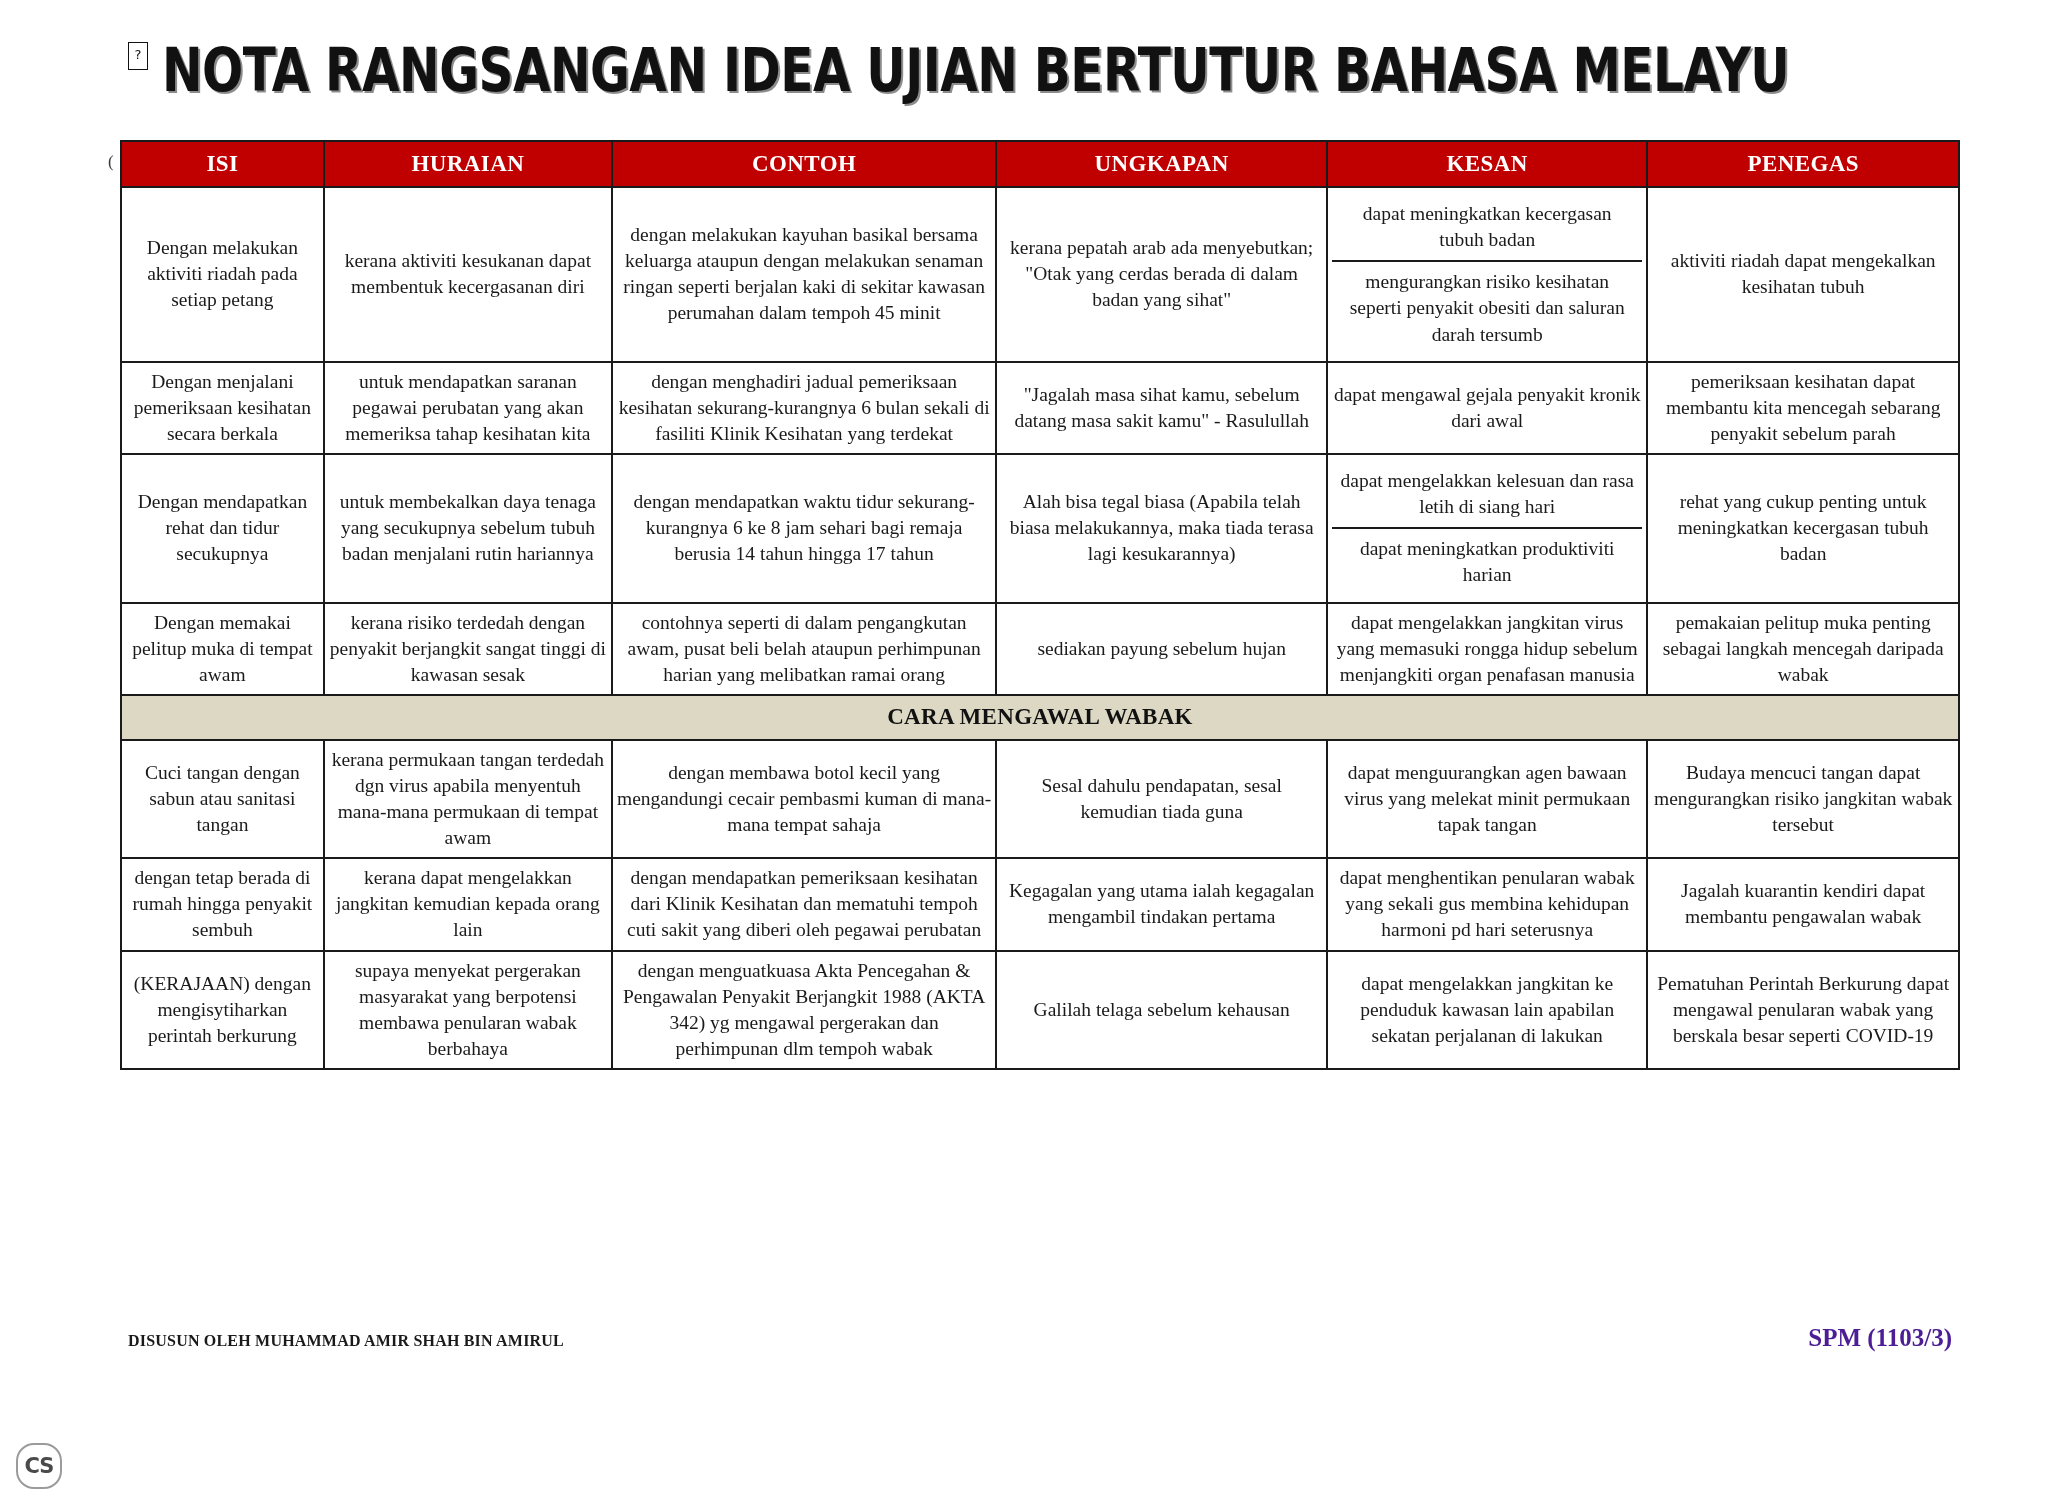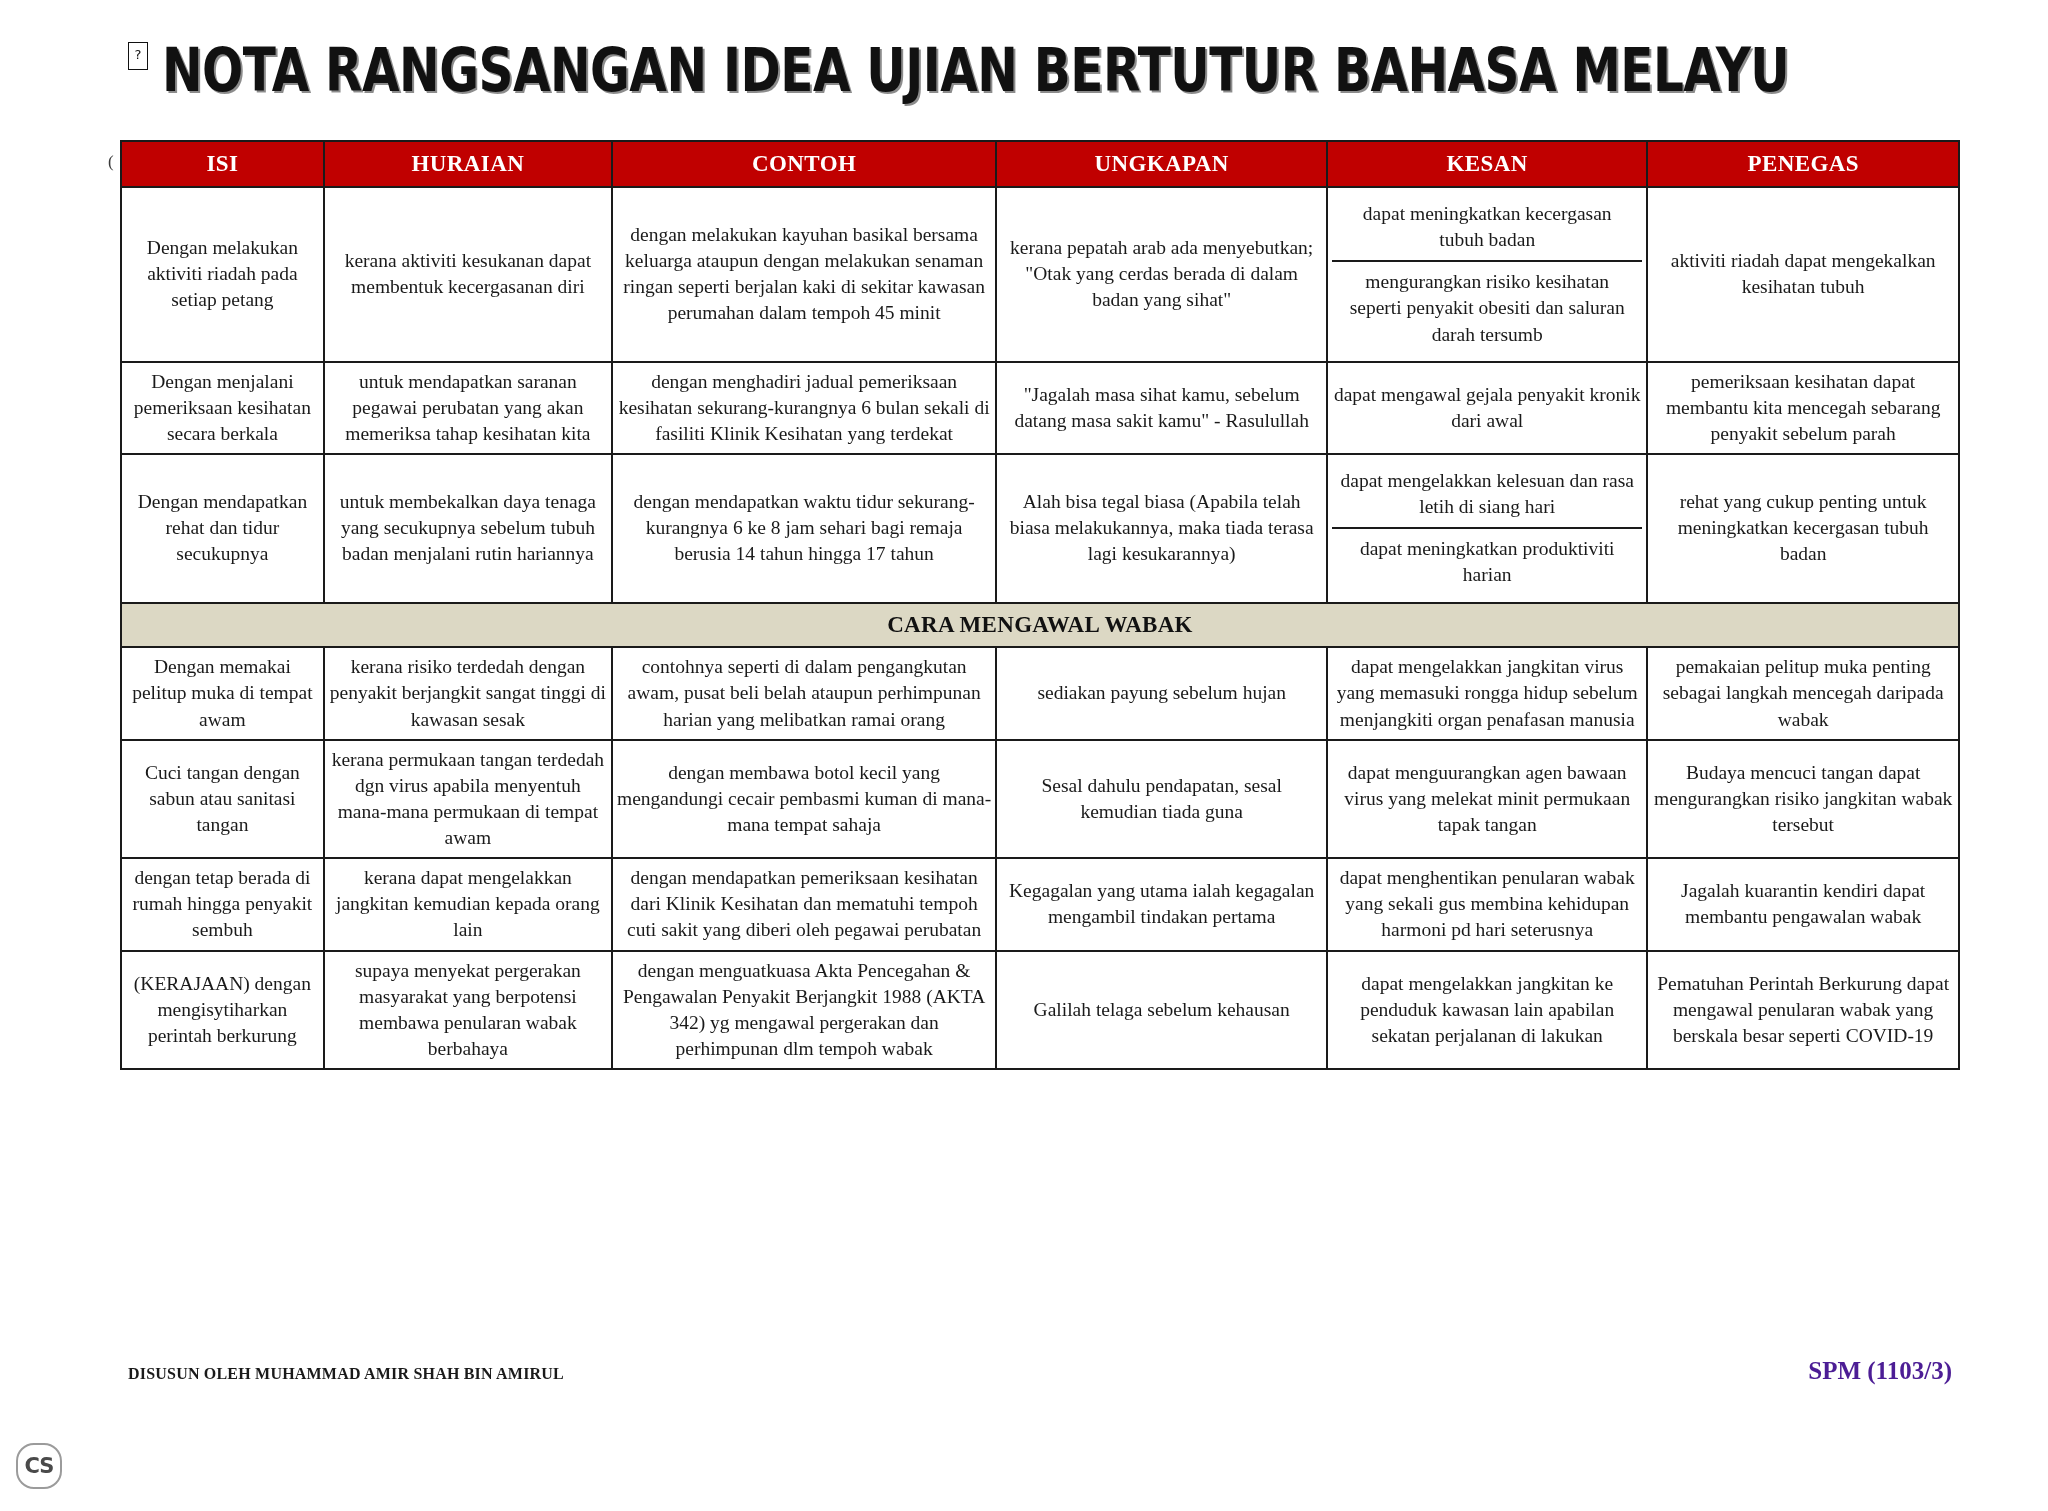--- a/index.html
+++ b/index.html
@@ -126,21 +126,21 @@
     font-size: 17px;
     color: #3a3a3a;
     font-family: "Liberation Serif", serif;
   }
 
   
   .footer {
     position: absolute;
     left: 128px;
     right: 96px;
-    top: 1357px;
+    top: 1324px;
     display: flex;
     justify-content: space-between;
     align-items: baseline;
   }
   .footer .credit {
     font-family: "Liberation Serif", serif;
     font-weight: bold;
     font-size: 16px;
     letter-spacing: 0.2px;
     color: #1a1a1a;
@@ -243,33 +243,33 @@
         <td class="cell">dengan mendapatkan waktu tidur sekurang-kurangnya 6 ke 8 jam sehari bagi remaja berusia 14 tahun hingga 17 tahun</td>
         <td class="cell">Alah bisa tegal biasa (Apabila telah biasa melakukannya, maka tiada terasa lagi kesukarannya)</td>
         <td class="split">
           <div class="sub">dapat mengelakkan kelesuan dan rasa letih di siang hari</div>
           <div class="sub">dapat meningkatkan produktiviti harian</div>
         </td>
         <td class="cell">rehat yang cukup penting untuk meningkatkan kecergasan tubuh badan</td>
       </tr>
 
       <tr>
-        <td class="section-band" colspan="6">CARA MENGAWAL WABAK</td>
-      </tr>
-
-      <tr>
         <td class="cell">Dengan memakai pelitup muka di tempat awam</td>
         <td class="cell">kerana risiko terdedah dengan penyakit berjangkit sangat tinggi di kawasan sesak</td>
         <td class="cell">contohnya seperti di dalam pengangkutan awam, pusat beli belah ataupun perhimpunan harian yang melibatkan ramai orang</td>
         <td class="cell">sediakan payung sebelum hujan</td>
         <td class="cell">dapat mengelakkan jangkitan virus yang memasuki rongga hidup sebelum menjangkiti organ penafasan manusia</td>
         <td class="cell">pemakaian pelitup muka penting sebagai langkah mencegah daripada wabak</td>
       </tr>
 
       <tr>
+        <td class="section-band" colspan="6">CARA MENGAWAL WABAK</td>
+      </tr>
+
+      <tr>
         <td class="cell">Cuci tangan dengan sabun atau sanitasi tangan</td>
         <td class="cell">kerana permukaan tangan terdedah dgn virus apabila menyentuh mana-mana permukaan di tempat awam</td>
         <td class="cell">dengan membawa botol kecil yang mengandungi cecair pembasmi kuman di mana-mana tempat sahaja</td>
         <td class="cell">Sesal dahulu pendapatan, sesal kemudian tiada guna</td>
         <td class="cell">dapat menguurangkan agen bawaan virus yang melekat minit permukaan tapak tangan</td>
         <td class="cell">Budaya mencuci tangan dapat mengurangkan risiko jangkitan wabak tersebut</td>
       </tr>
 
       <tr>
         <td class="cell">dengan tetap berada di rumah hingga penyakit sembuh</td>

